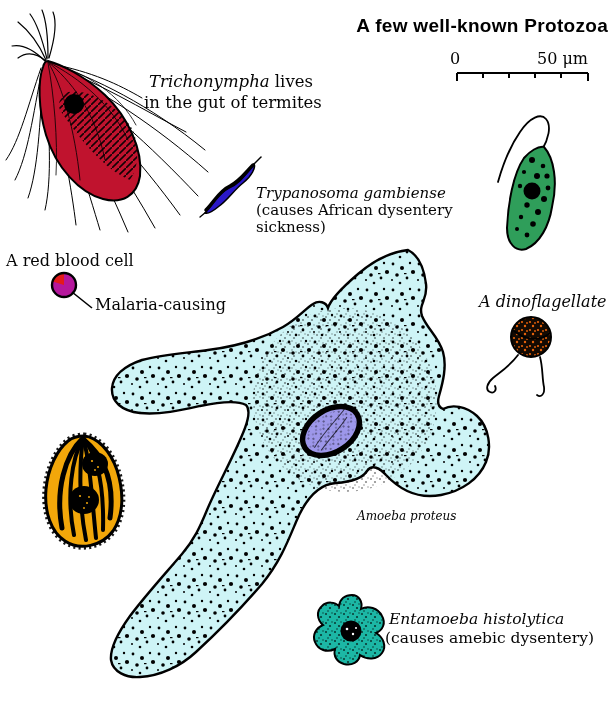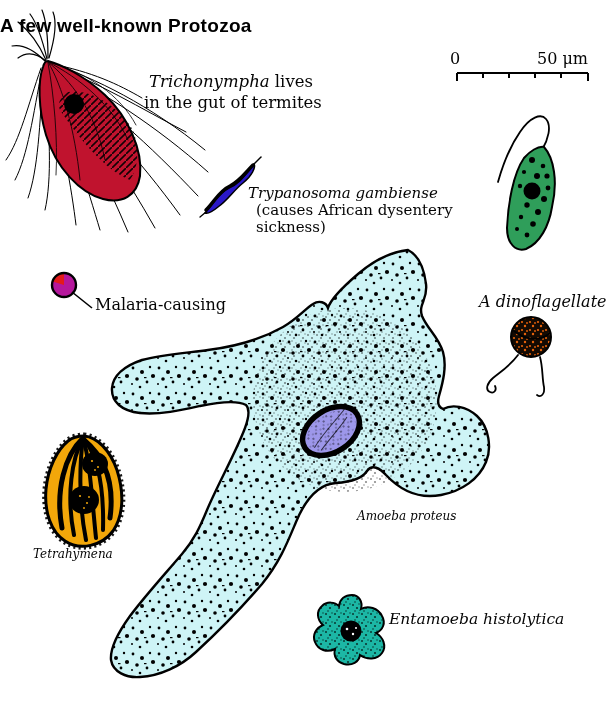--- a/index.html
+++ b/index.html
@@ -1,21 +1,21 @@
 <!DOCTYPE html>
 <html><head>
 <meta charset="utf-8">
 <style>
   html,body{margin:0;padding:0;background:#fff;}
   .page{position:relative;width:608px;height:705px;background:#ffffff;overflow:hidden;
         font-family:"DejaVu Serif", "Liberation Serif", serif;color:#000;}
   .canvas{position:absolute;left:0;top:0;}
   .lbl{position:absolute;font-size:16px;white-space:nowrap;color:#050505;}
   .it{font-style:italic;}
-  .title{position:absolute;left:0;top:15px;width:608px;text-align:left;
+  .title{position:absolute;left:0;top:15px;width:608px;text-align:right;
          font-family:"Liberation Sans", sans-serif;font-weight:bold;font-size:19px;letter-spacing:.3px;}
   .sm{font-size:15px;}
   .md{font-size:15.5px;}
   .lg{font-size:12px;}
 </style>
 </head>
 <body>
 
 <div class="page">
 
@@ -238,28 +238,29 @@
 
   <div class="title">A few well-known Protozoa</div>
 
   <div class="lbl" style="left:450px;top:49px;">0</div>
   <div class="lbl" style="left:537px;top:49px;">50 μm</div>
 
   <div class="lbl" style="left:149px;top:72px;font-size:16.5px;"><span class="it">Trichonympha</span><span> lives</span></div>
   <div class="lbl" style="left:144px;top:93px;font-size:16.5px;">in the gut of termites</div>
 
 
-  <div class="lbl it sm" style="left:248px;top:184px;">Trypanosoma gambiense</div>
+  <div class="lbl it sm" style="left:256px;top:184px;">Trypanosoma gambiense</div>
   <div class="lbl sm" style="left:256px;top:201px;">(causes African dysentery</div>
   <div class="lbl sm" style="left:256px;top:218px;">sickness)</div>
 
+  <div class="lbl" style="left:6px;top:251px;">A red blood cell</div>
 
   <div class="lbl" style="left:95px;top:295px;">Malaria-causing</div>
 
   <div class="lbl" style="left:479px;top:292px;font-style:italic;">A dinoflagellate</div>
 
   <div class="lbl it lg" style="left:357px;top:509px;">Amoeba proteus</div>
 
-  <div class="lbl it lg" style="left:33px;top:547px;">Tetrahymena</div>
 
   <div class="lbl it md" style="left:389px;top:610px;">Entamoeba histolytica</div>
+  <div class="lbl md" style="left:385px;top:629px;">(causes amebic dysentery)</div>
 
 </div>
 
 </body></html>

